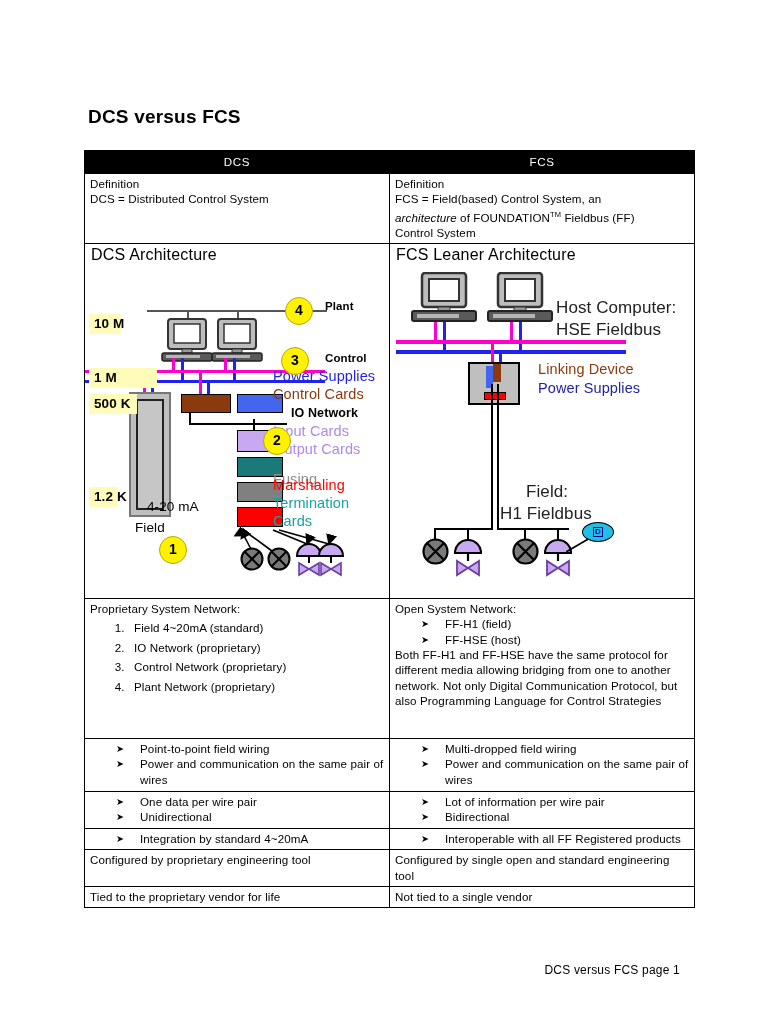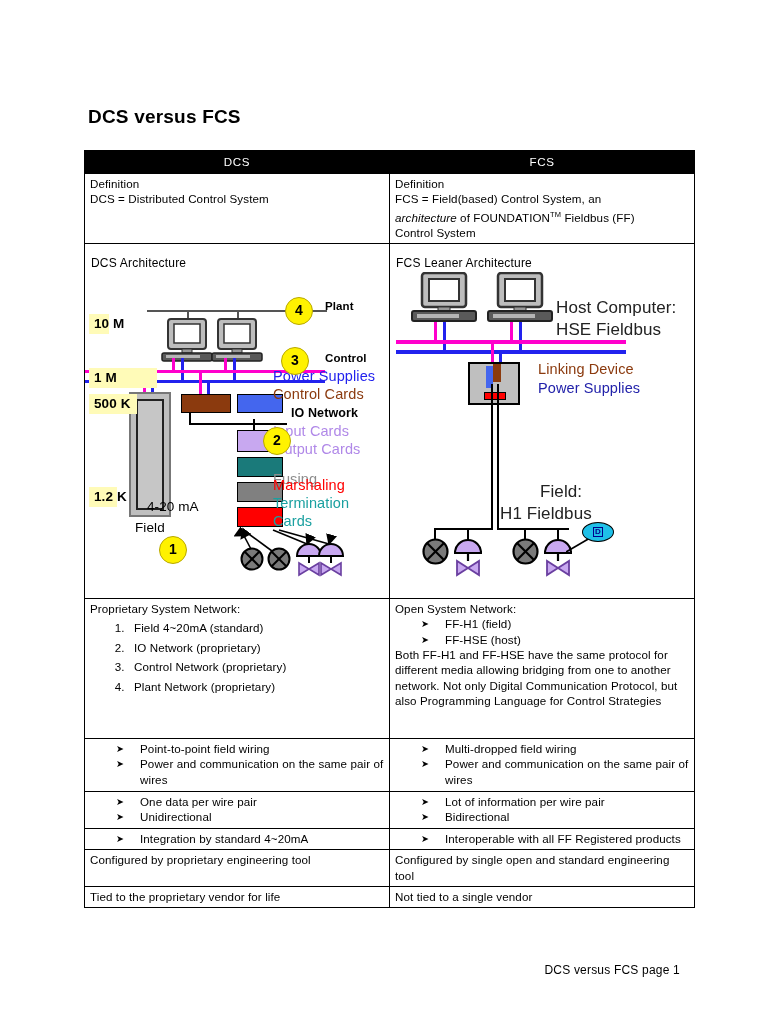--- a/index.html
+++ b/index.html
@@ -61,22 +61,22 @@
   }
   ul.arrows li::before {
     content:"\27A4";
     position:absolute; left:26px; top:0;
     font-size:9.5px;
   }
 
   
   .diagram-cell { height:355px; position:relative; padding:0 !important; }
   .diag-label {
-    position:absolute; left:6px; top:12px;
-    font-size:12px; letter-spacing:0.2px;
+    position:absolute; left:6px; top:3px;
+    font-size:16px; letter-spacing:0.2px;
   }
   .canvas { position:absolute; left:0; top:0; width:100%; height:100%; }
 
   
   .speed-tag {
     position:absolute;
     background:#FFFBB8;
     font-size:13.5px; font-weight:bold;
     padding:2px 4px 3px 5px;
     white-space:nowrap;
@@ -288,21 +288,21 @@
           </div>
           <div style="position:absolute; left:233px; top:298px;">
             <svg width="26" height="36" viewBox="0 0 26 36">
               <path d="M1,14 A12,12 0 0 1 25,14 z" fill="#C8A8F0" stroke="#000" stroke-width="2"></path>
               <line x1="13" y1="14" x2="13" y2="21" stroke="#000" stroke-width="2"></line>
               <path d="M3,21 L3,33 L13,27 z" fill="#C8A8F0" stroke="#6A3FA0" stroke-width="1.6"></path>
               <path d="M23,21 L23,33 L13,27 z" fill="#C8A8F0" stroke="#6A3FA0" stroke-width="1.6"></path>
             </svg>
           </div>
 
-          <div class="speed-tag" style="left:4px; top:70px; width:20px;">10 M</div>
+          <div class="speed-tag" style="left:4px; top:70px; width:32px;">10 M</div>
           <div class="speed-tag" style="left:4px; top:124px; width:68px;">1 M</div>
           <div class="speed-tag" style="left:4px; top:150px; width:48px;">500 K</div>
           <div class="speed-tag" style="left:4px; top:243px; width:28px;">1.2 K</div>
 
           <div class="tier-label" style="left:240px; top:55px;">Plant</div>
           <div class="tier-label" style="left:240px; top:107px;">Control</div>
 
           <div class="leg leg-blue" style="left:188px; top:125px;">Power Supplies</div>
           <div class="leg leg-brown" style="left:188px; top:143px;">Control Cards</div>
           <div class="leg leg-black" style="left:206px; top:162px;">IO Network</div>
@@ -415,21 +415,21 @@
           <div style="position:absolute; left:192px; top:278px; width:32px; height:20px; border-radius:50%; background:#1FC0E8; border:1.5px solid #000; display:flex; align-items:center; justify-content:center;">
             <span style="font-size:8px; font-weight:bold; color:#00008B; border:1.5px solid #00008B; padding:0 1px; line-height:8px;">D</span>
           </div>
 
           <div class="big-label" style="left:166px; top:56px;">Host Computer:</div>
           <div class="big-label" style="left:166px; top:78px;">HSE Fieldbus</div>
 
           <div class="leg leg-brown" style="left:148px; top:118px;">Linking Device</div>
           <div class="leg leg-navy" style="left:148px; top:137px;">Power Supplies</div>
 
-          <div class="big-label" style="left:110px; top:240px;padding-left:40px;">Field:</div>
+          <div class="big-label" style="left:96px; top:240px;padding-left:40px;">Field:</div>
           <div class="big-label" style="left:110px; top:262px;">H1 Fieldbus</div>
 
         </div>
       </td>
     </tr>
 
     <tr>
       <td style="height:140px;">
         <div>Proprietary System Network:</div>
         <ol class="numlist">

